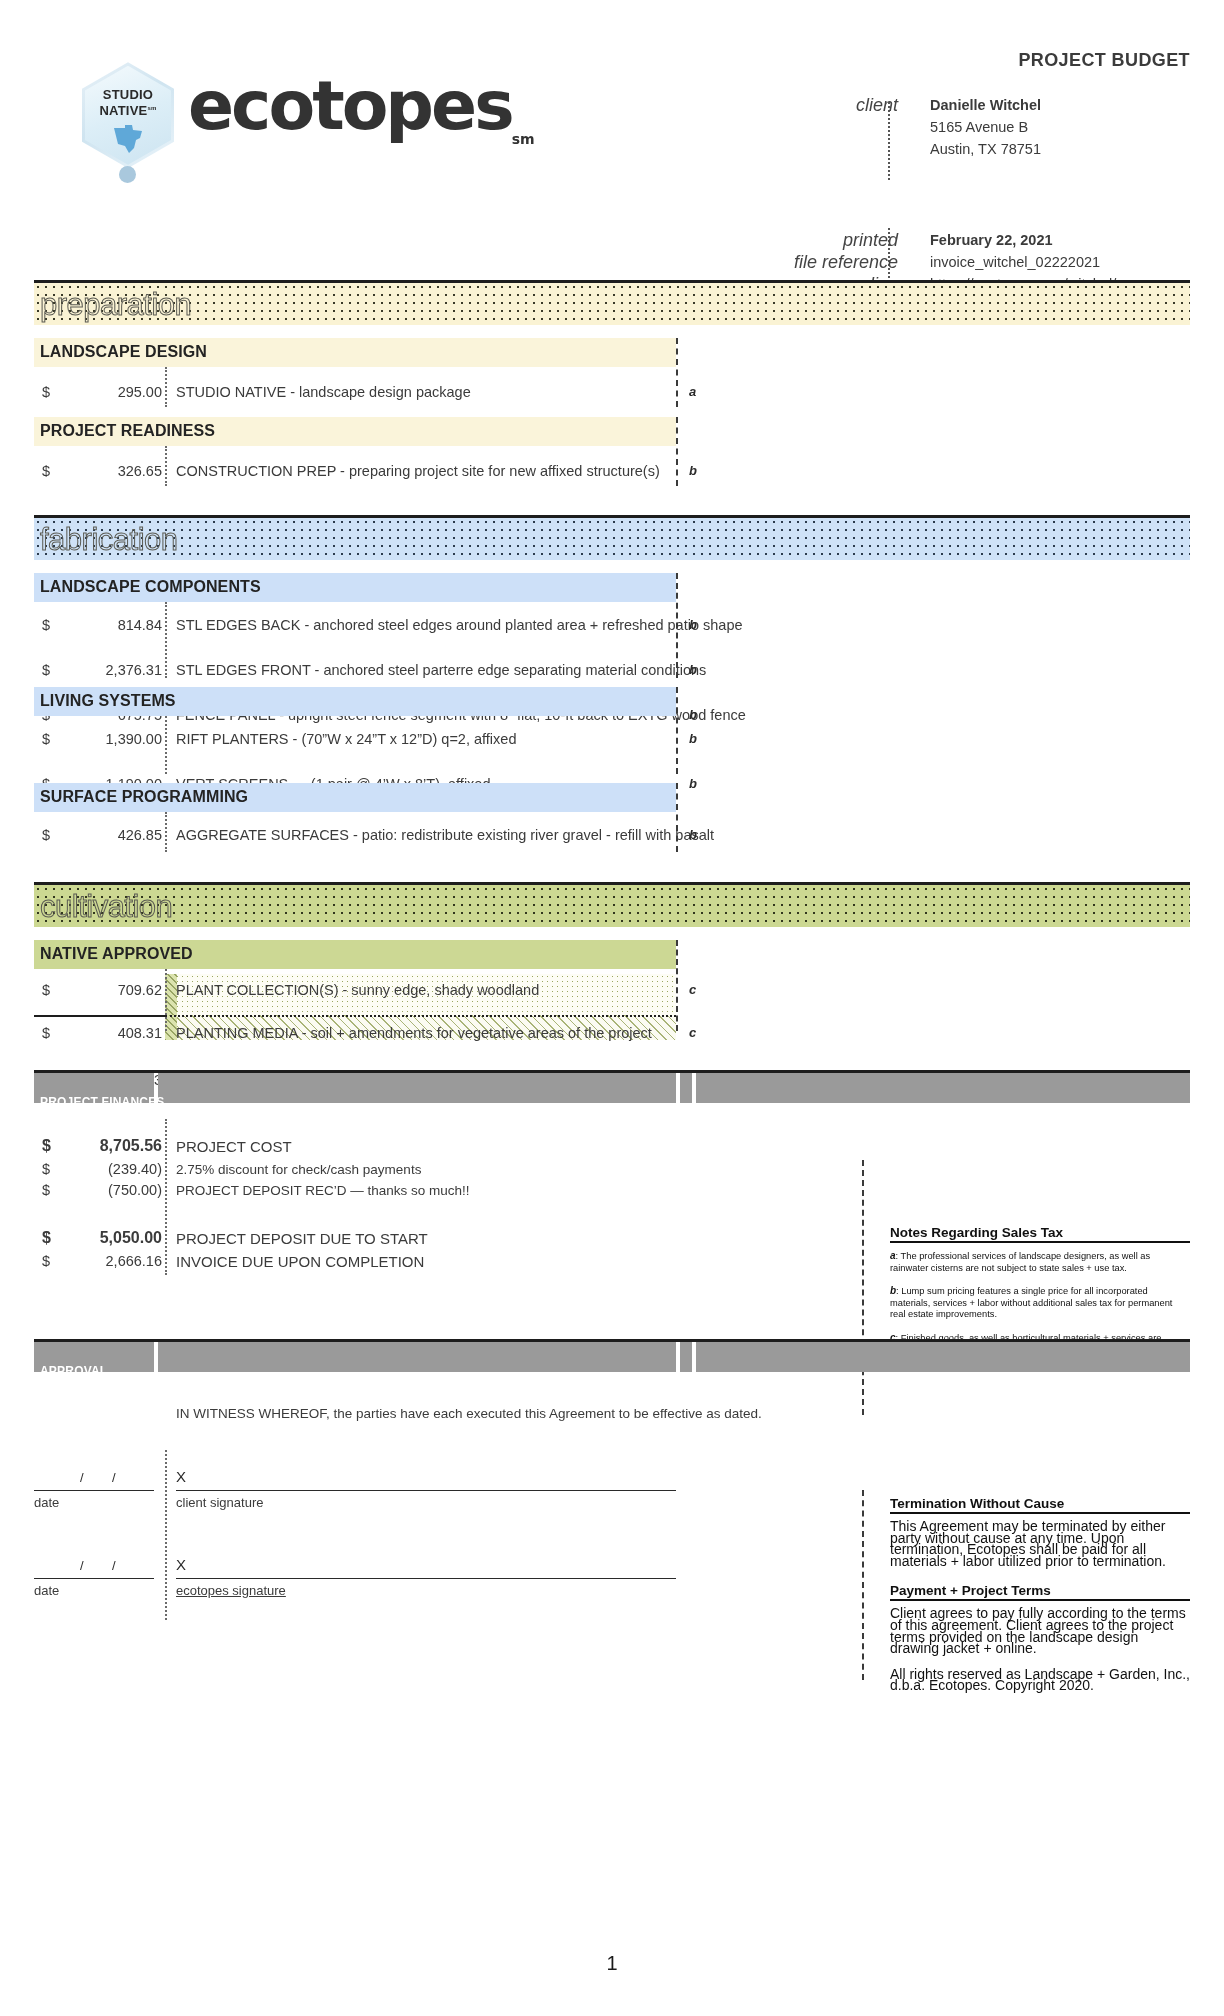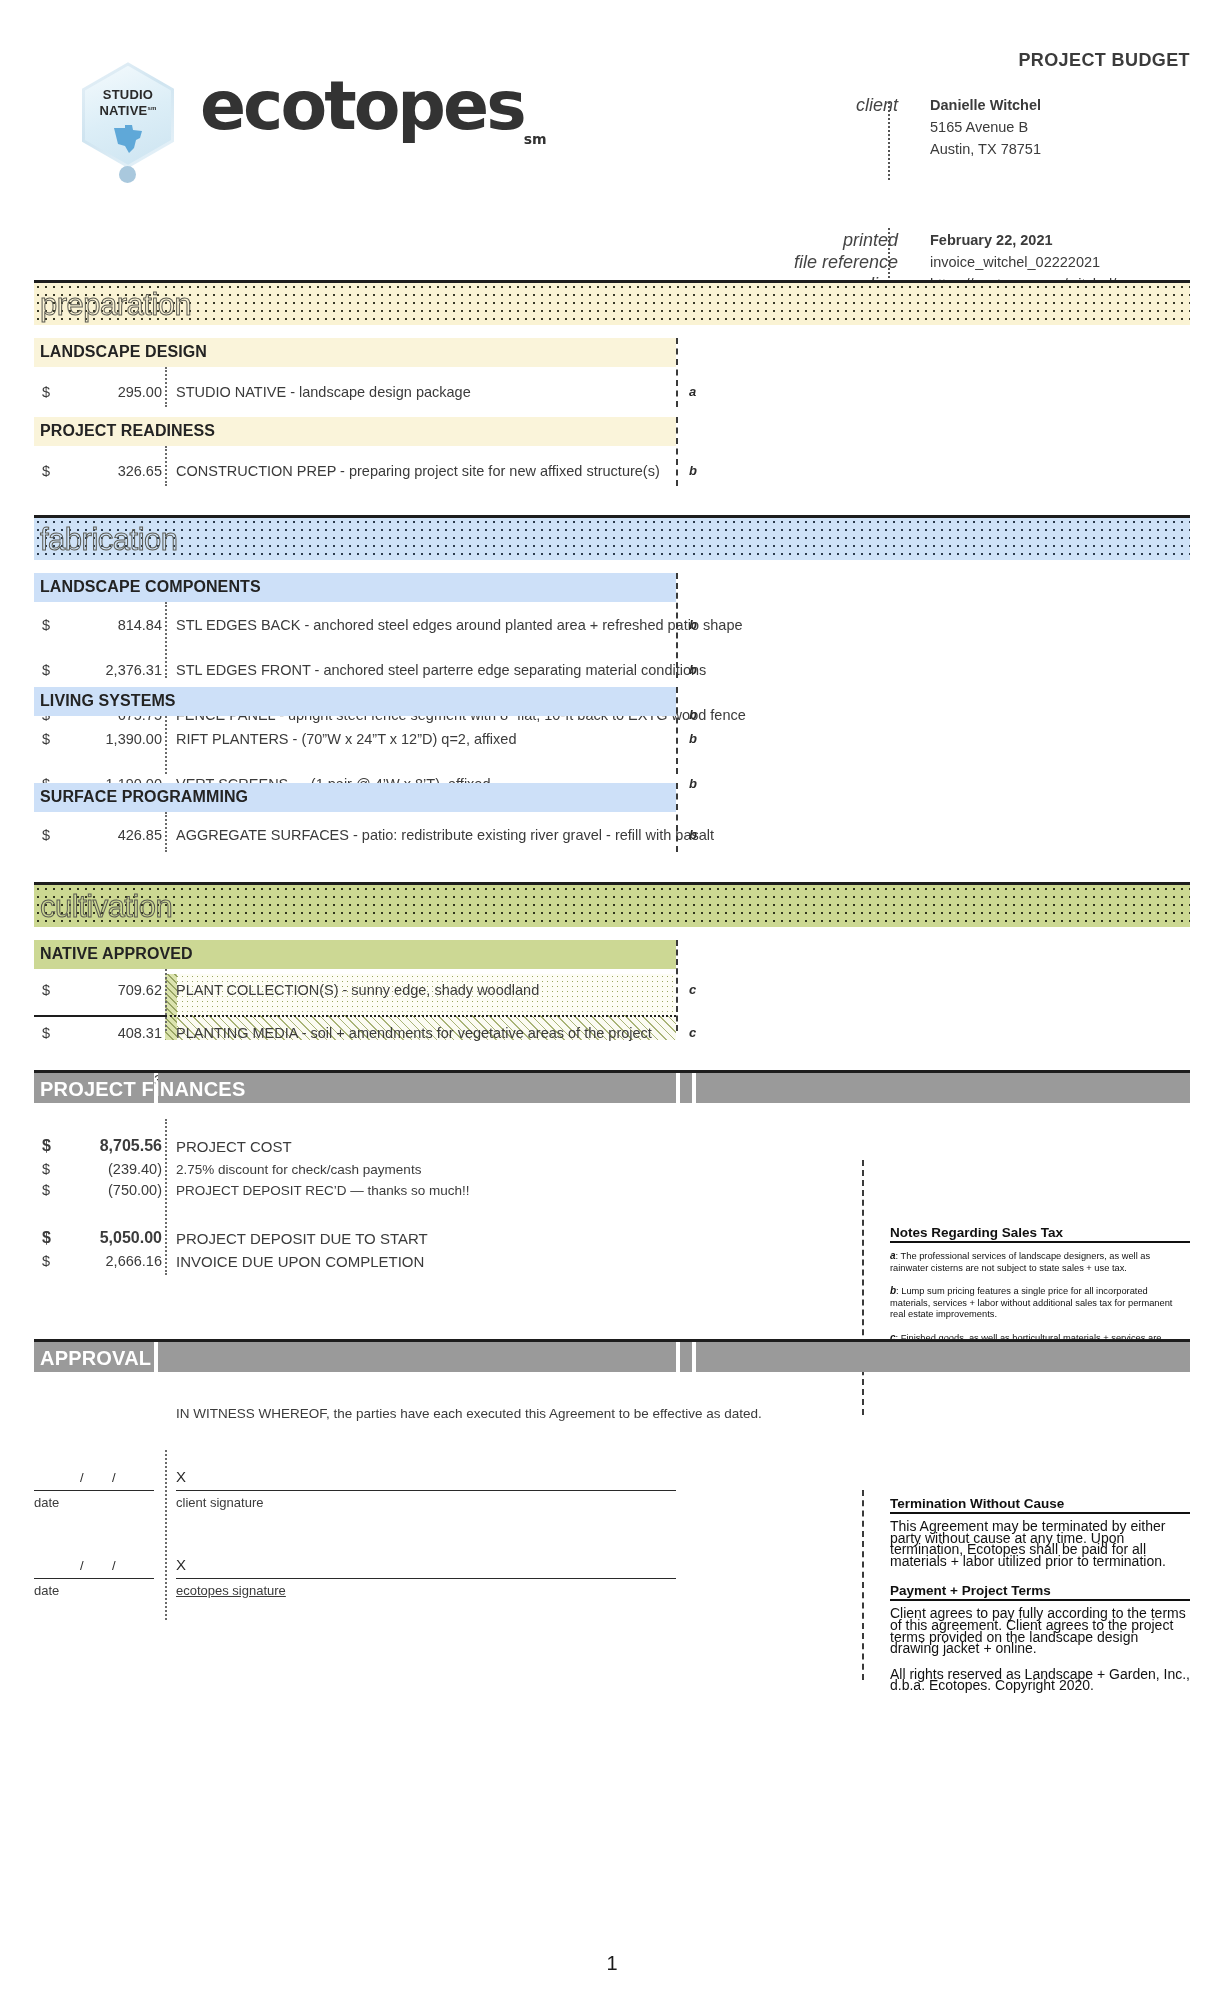--- a/index.html
+++ b/index.html
@@ -35,21 +35,21 @@
   }
   .badge-txt{
     position:absolute;left:0;top:26px;width:92px;text-align:center;z-index:3;
     font-size:13px;font-weight:bold;color:#2a2a2a;line-height:13.5px;letter-spacing:.2px;
   }
   .badge-sm{font-size:6px;font-weight:bold;vertical-align:super;}
   .tx{
     position:absolute;left:30px;top:62px;width:34px;height:30px;z-index:3;
   }
   .brand{
-    margin-left:26px;font-size:68px;font-weight:bold;color:#333333;letter-spacing:-3px;
+    margin-left:14px;font-size:68px;font-weight:bold;color:#333333;letter-spacing:-3px;
     line-height:88px;font-family:"DejaVu Sans", sans-serif;
   }
   .brand-sm{font-size:14px;letter-spacing:0;vertical-align:sub;font-weight:bold;}
 
   .doc-title{
     position:absolute;right:34px;top:50px;font-size:18px;font-weight:bold;color:#3b3b3b;
     letter-spacing:.4px;
   }
   .meta-block{position:absolute;left:790px;top:95px;width:400px;}
   .meta-block2{position:absolute;left:790px;top:230px;width:400px;}
@@ -136,21 +136,21 @@
     background-image:repeating-linear-gradient(45deg,#97a463 0 1.4px, transparent 1.4px 5px);
   }
 
   
   .greybar{position:relative;margin:0 34px;height:30px;border-top:3px solid #1d1d1d;}
   .greybar .g1{position:absolute;left:0;top:0;height:30px;width:120px;background:#9a9a9a;}
   .greybar .g2{position:absolute;left:124px;top:0;height:30px;width:518px;background:#9a9a9a;}
   .greybar .g3{position:absolute;left:646px;top:0;height:30px;width:12px;background:#9a9a9a;}
   .greybar .g4{position:absolute;left:662px;top:0;height:30px;width:494px;background:#9a9a9a;}
   .greybar .glabel{
-    position:absolute;left:6px;top:5px;font-size:20px;font-weight:bold;color:#ffffff;
+    position:absolute;left:6px;top:22px;font-size:12px;font-weight:bold;color:#ffffff;
     letter-spacing:.2px;z-index:2;
   }
 
   
   .fin{position:relative;margin:0 34px;}
   .fin .row{height:26px;}
   .fin .amt{width:128px;}
   .fin .b{font-weight:bold;font-size:16px;}
   .fin .desc-lg{font-size:15px;}
   .fin .desc-sm{font-size:13.5px;}

